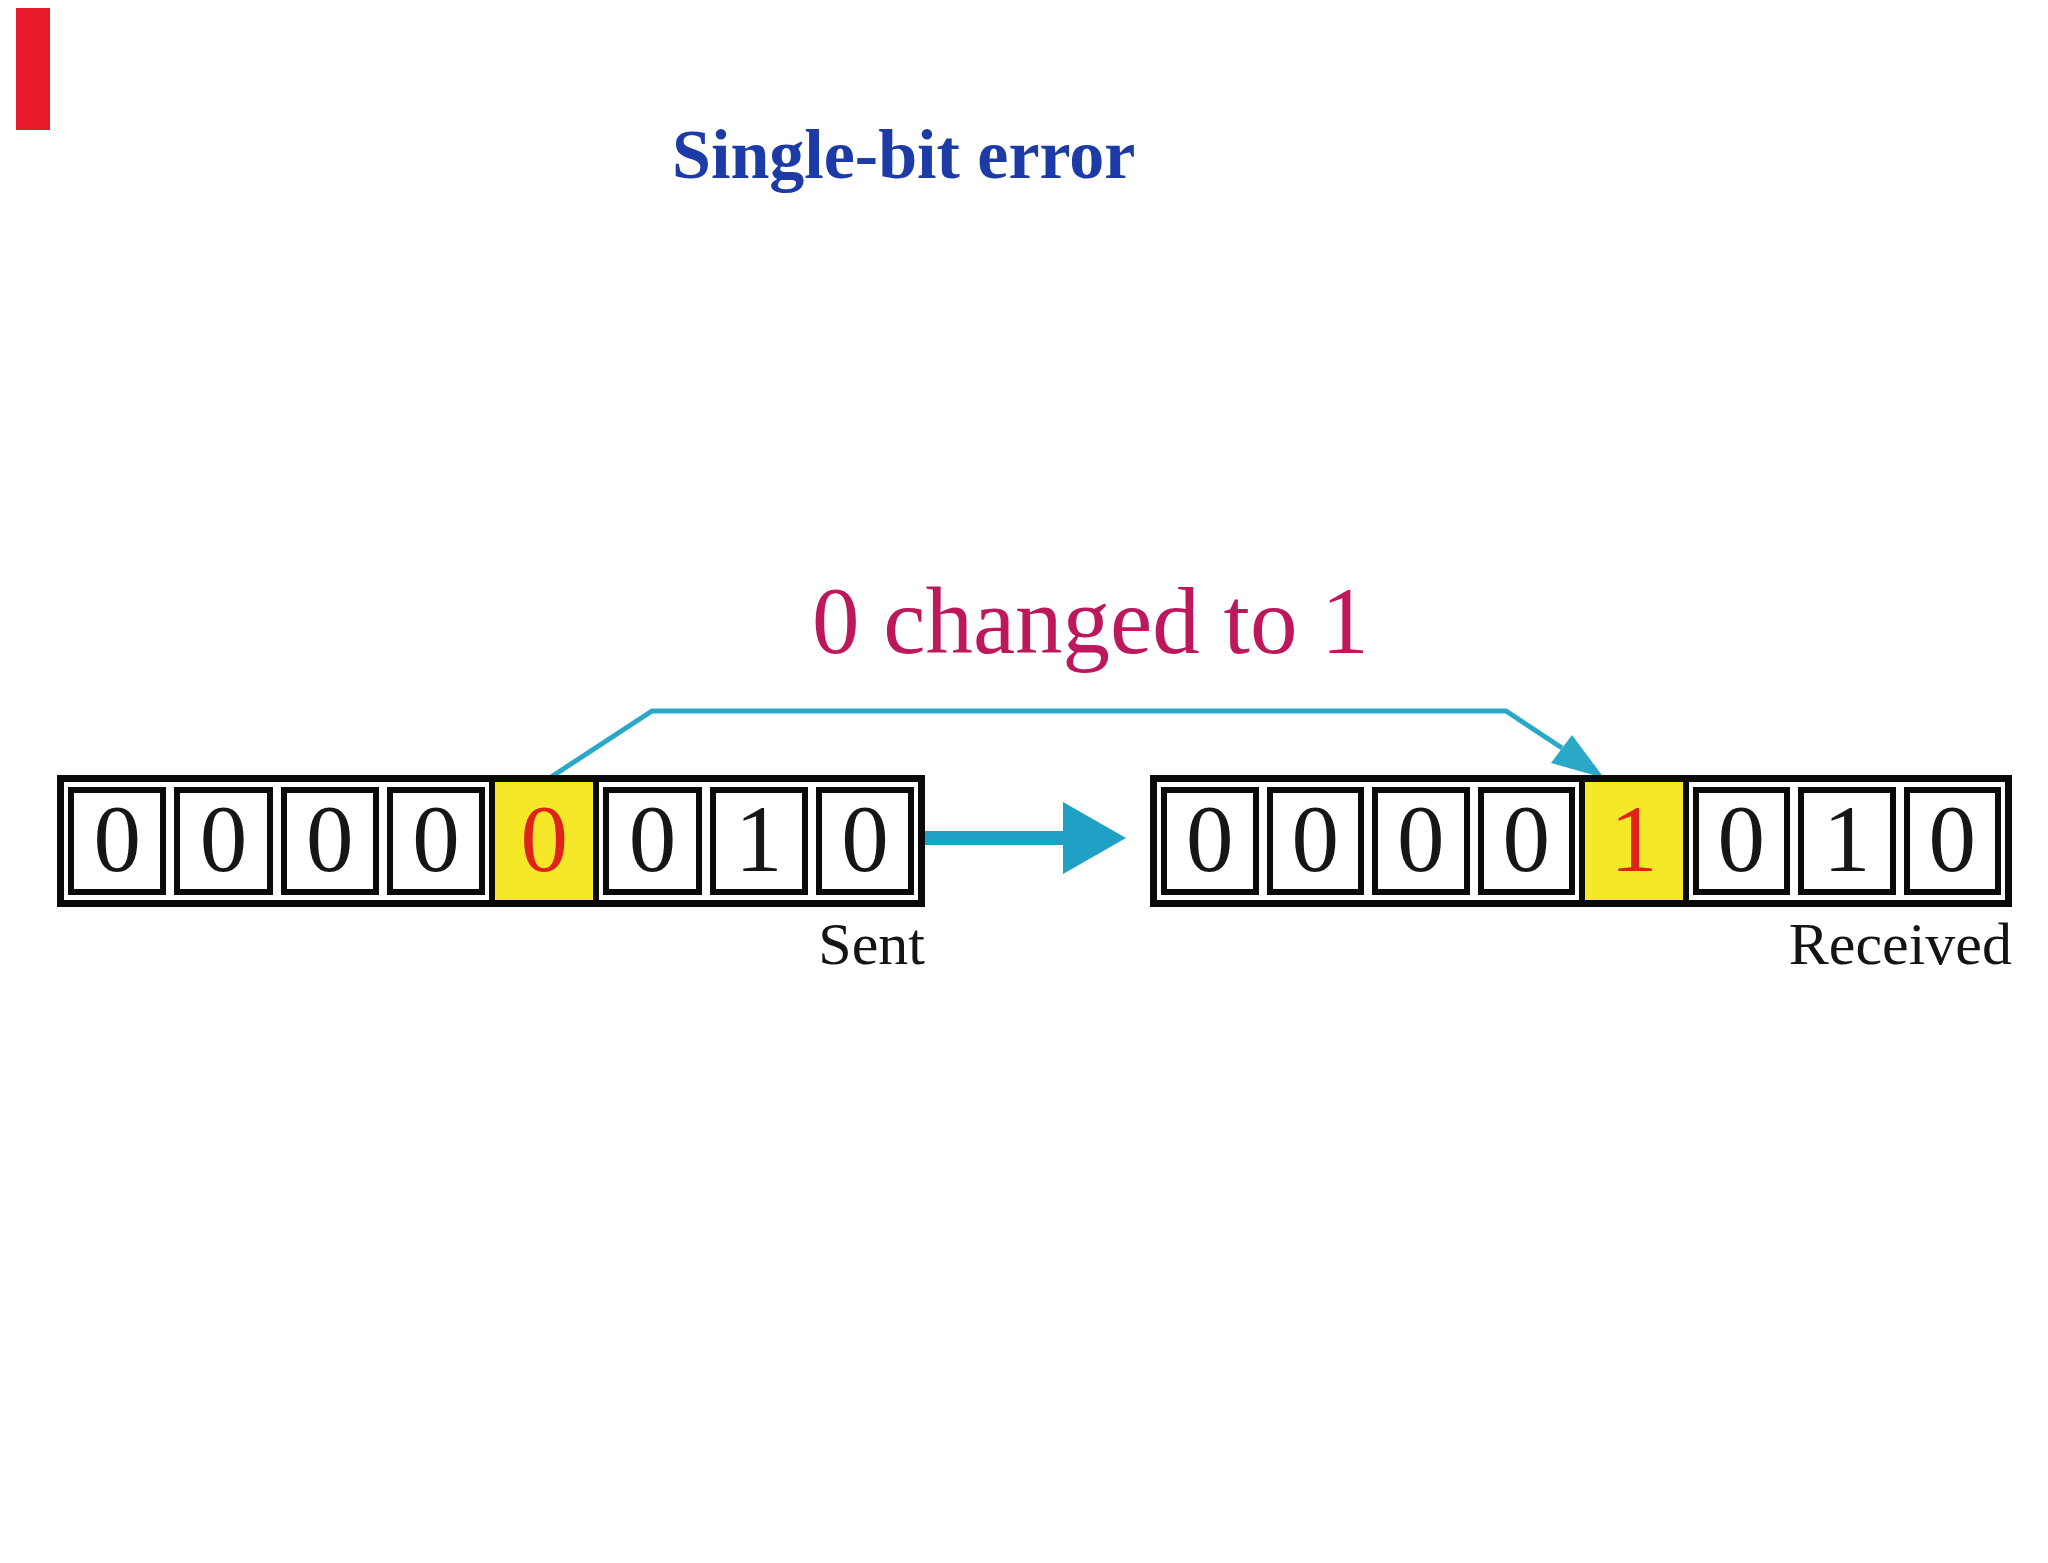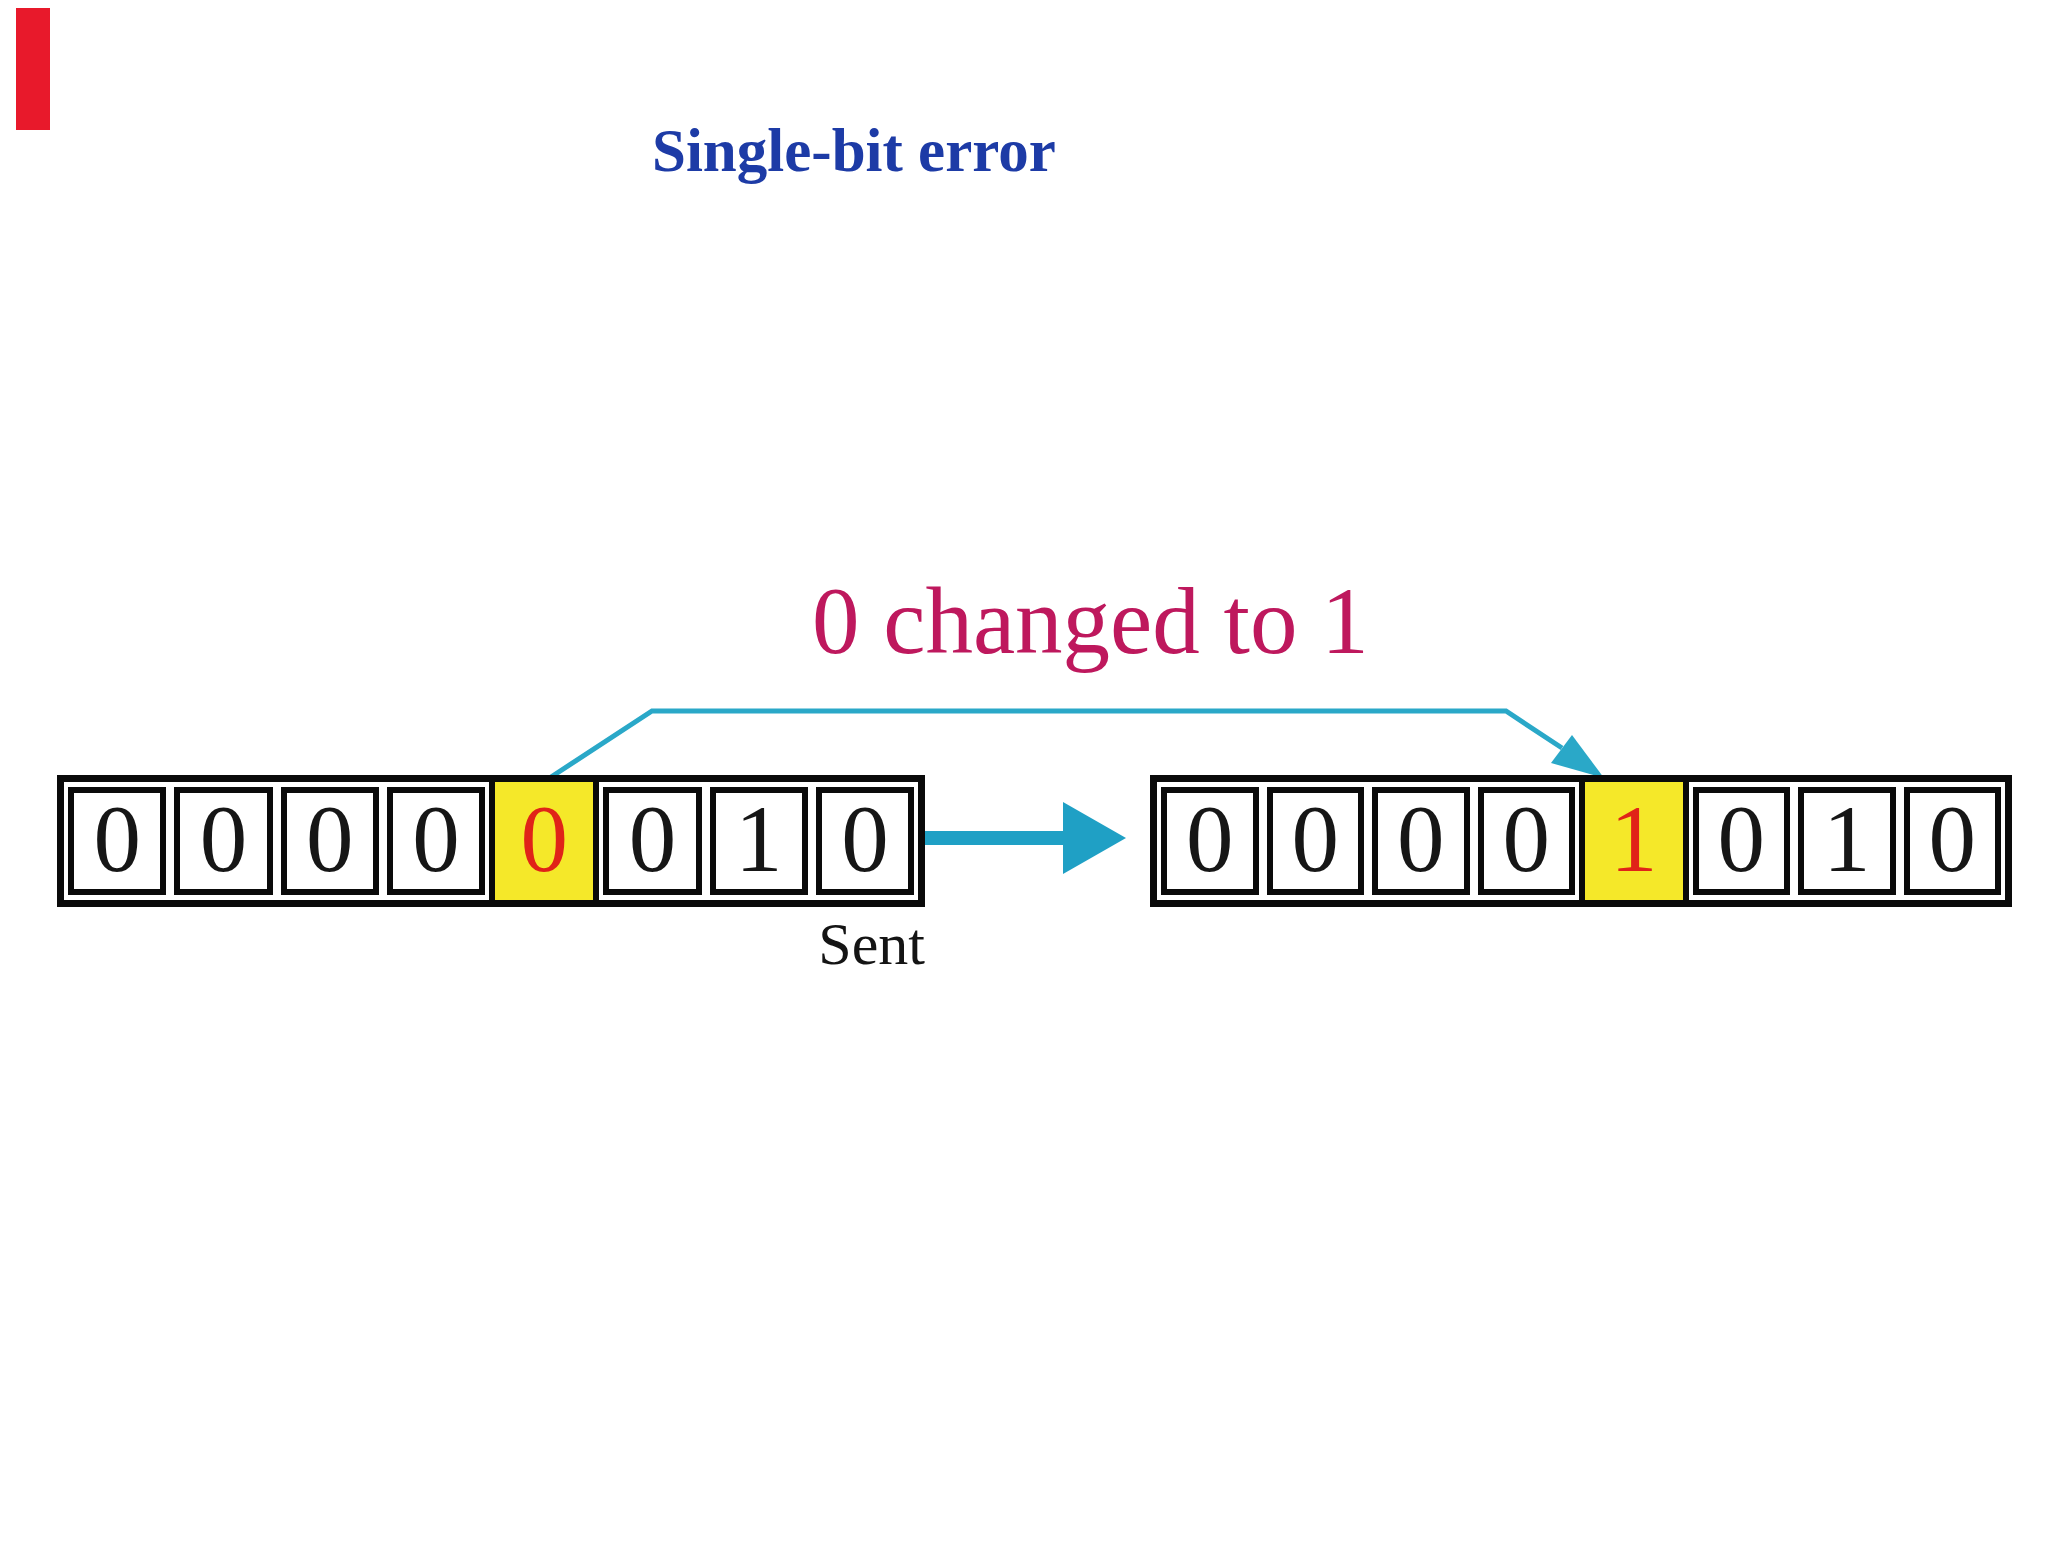--- a/index.html
+++ b/index.html
@@ -8,22 +8,22 @@
     width:2048px;height:1563px;
     background:#ffffff;
     overflow:hidden;
     font-family:"Liberation Serif","DejaVu Serif",serif;
   }
   #red-bar{
     position:absolute;left:16px;top:8px;width:34px;height:122px;
     background:var(--redbar,#e8192b);
   }
   #title{
-    position:absolute;left:652px;top:120px;
-    font-size:61px;font-weight:bold;line-height:1;
+    position:absolute;left:672px;top:120px;
+    font-size:70px;font-weight:bold;line-height:1;
     color:var(--title-color,#1d3ba6);
     white-space:nowrap;
   }
   #annotation{
     position:absolute;left:812px;top:574px;
     font-size:95px;line-height:1;color:#be185d;white-space:nowrap;
   }
   .bitrow{
     position:absolute;top:775px;height:132px;
     display:flex;box-sizing:border-box;
@@ -158,14 +158,15 @@
         </div>
       </div>
       <div class="slot">
         <div class="cell">
           <span class="digit">0</span>
         </div>
       </div>
     </div>
 
   <div id="sent-label" class="row-label">Sent</div>
+  <div id="recv-label" class="row-label">Received</div>
 
 </div>
 
 </body></html>

